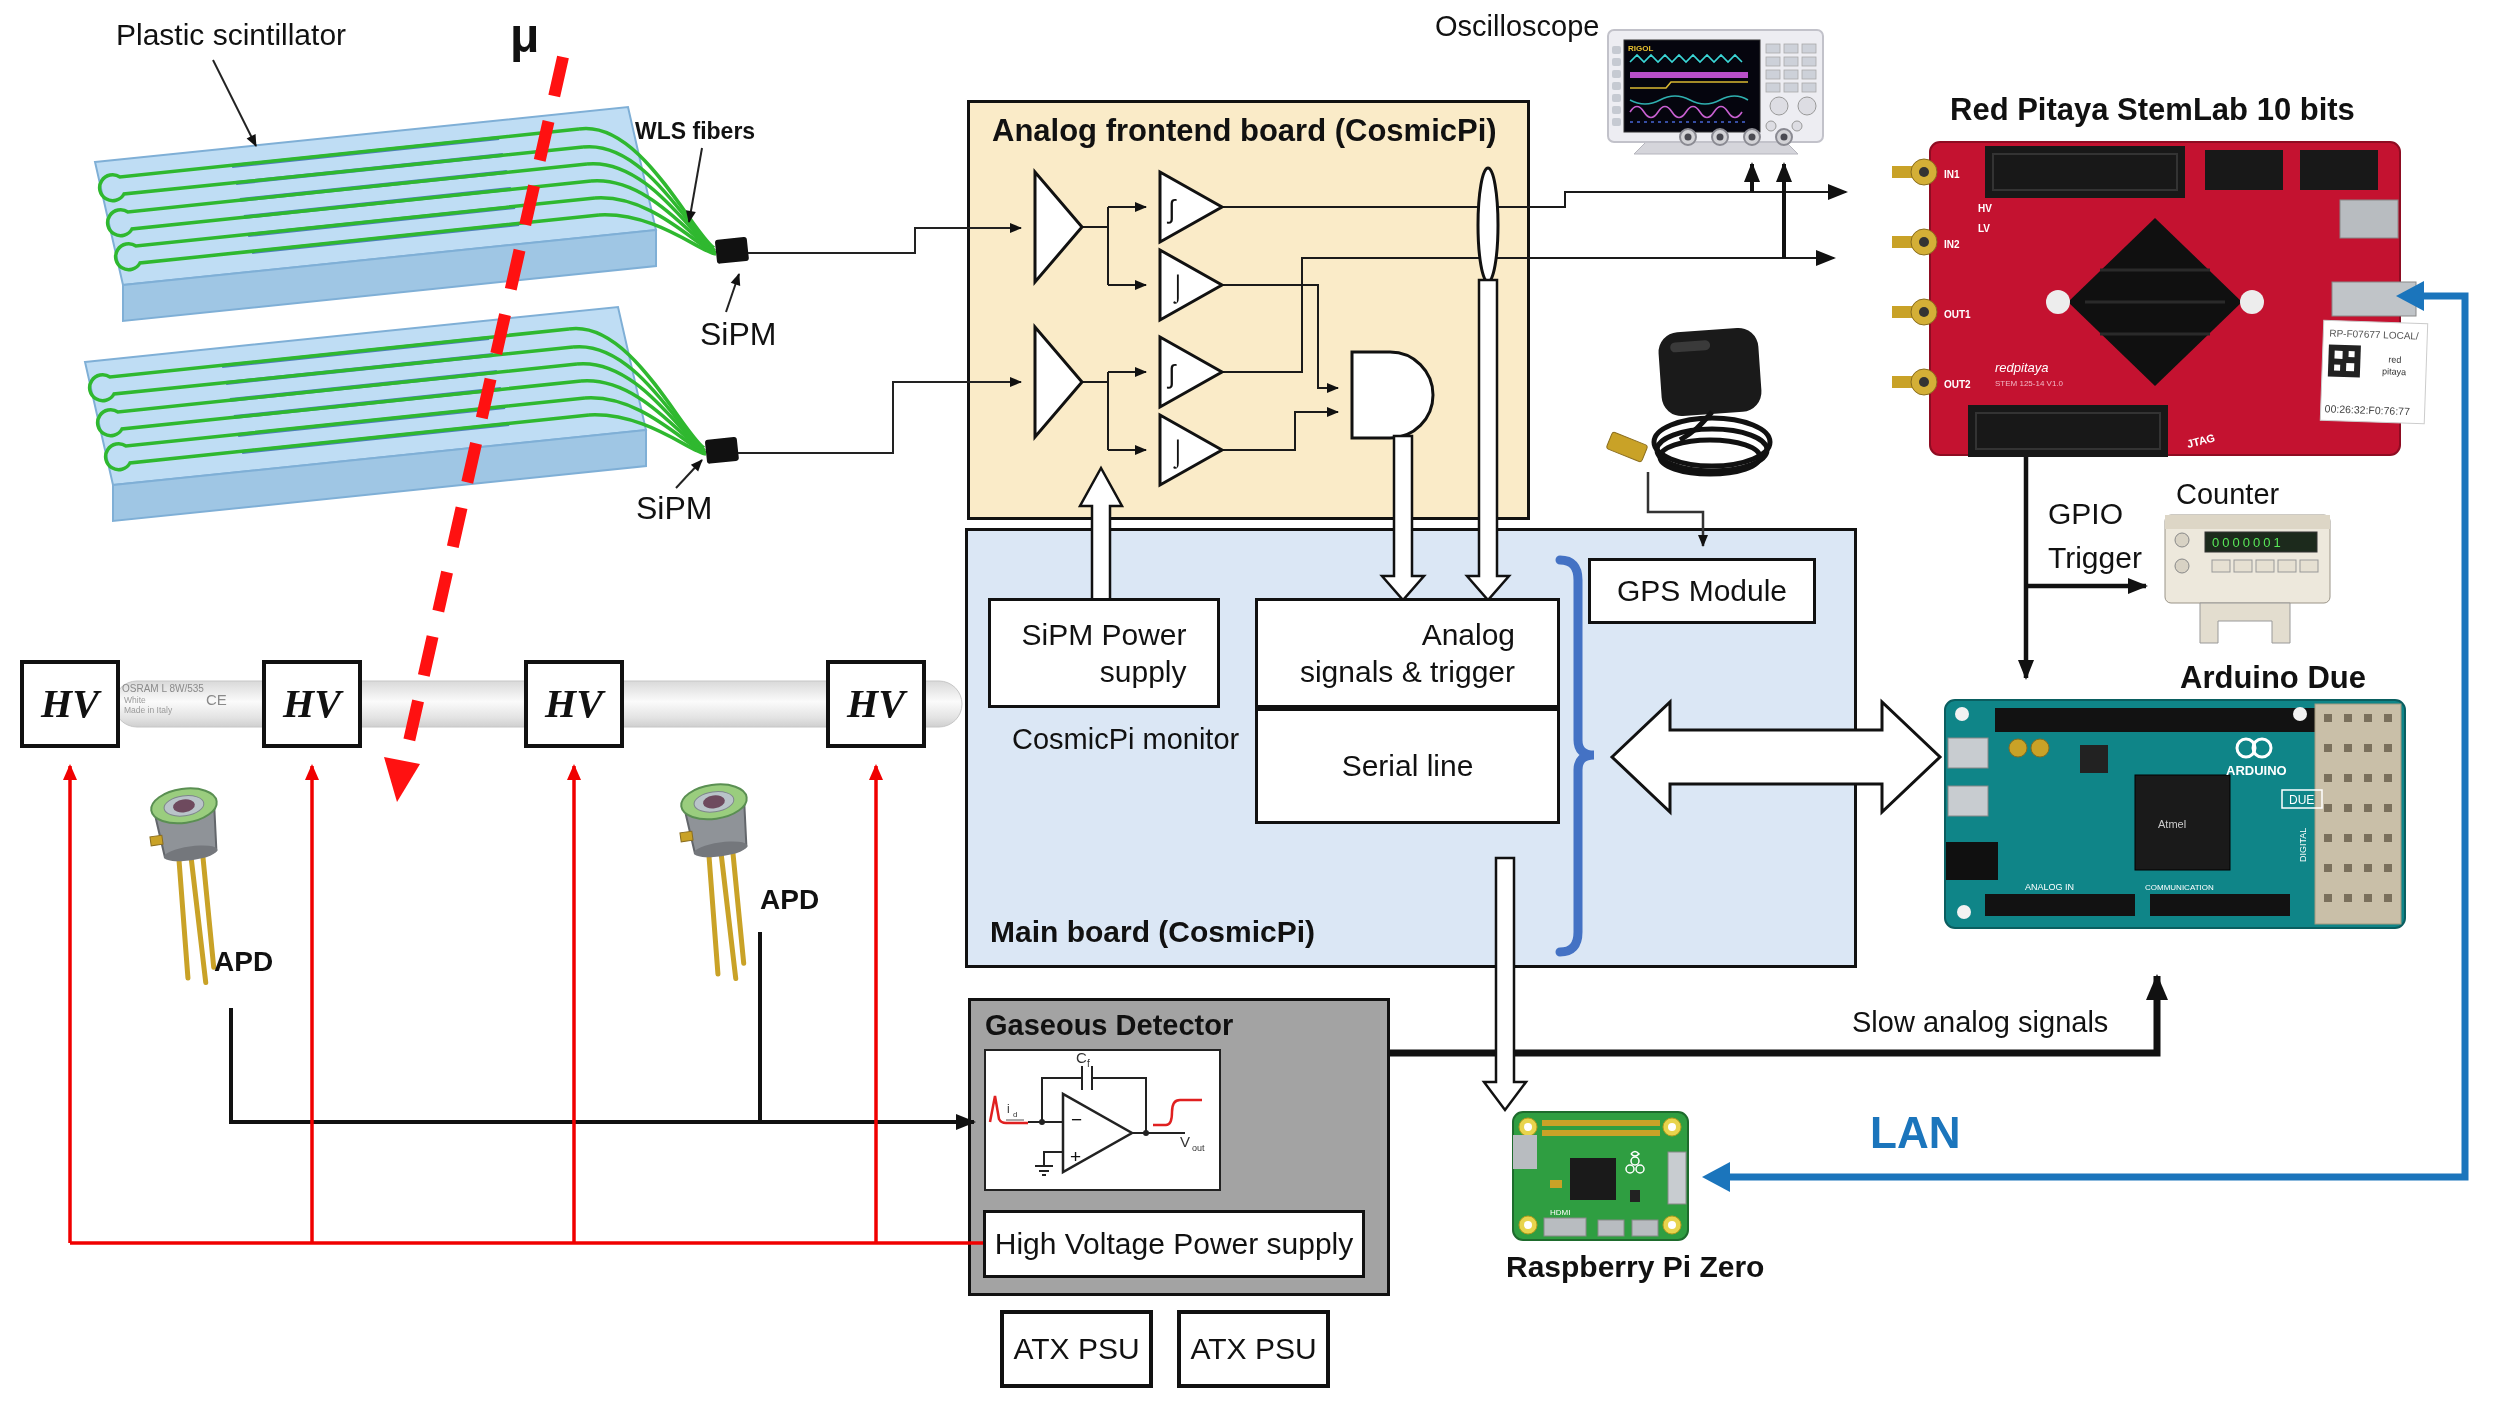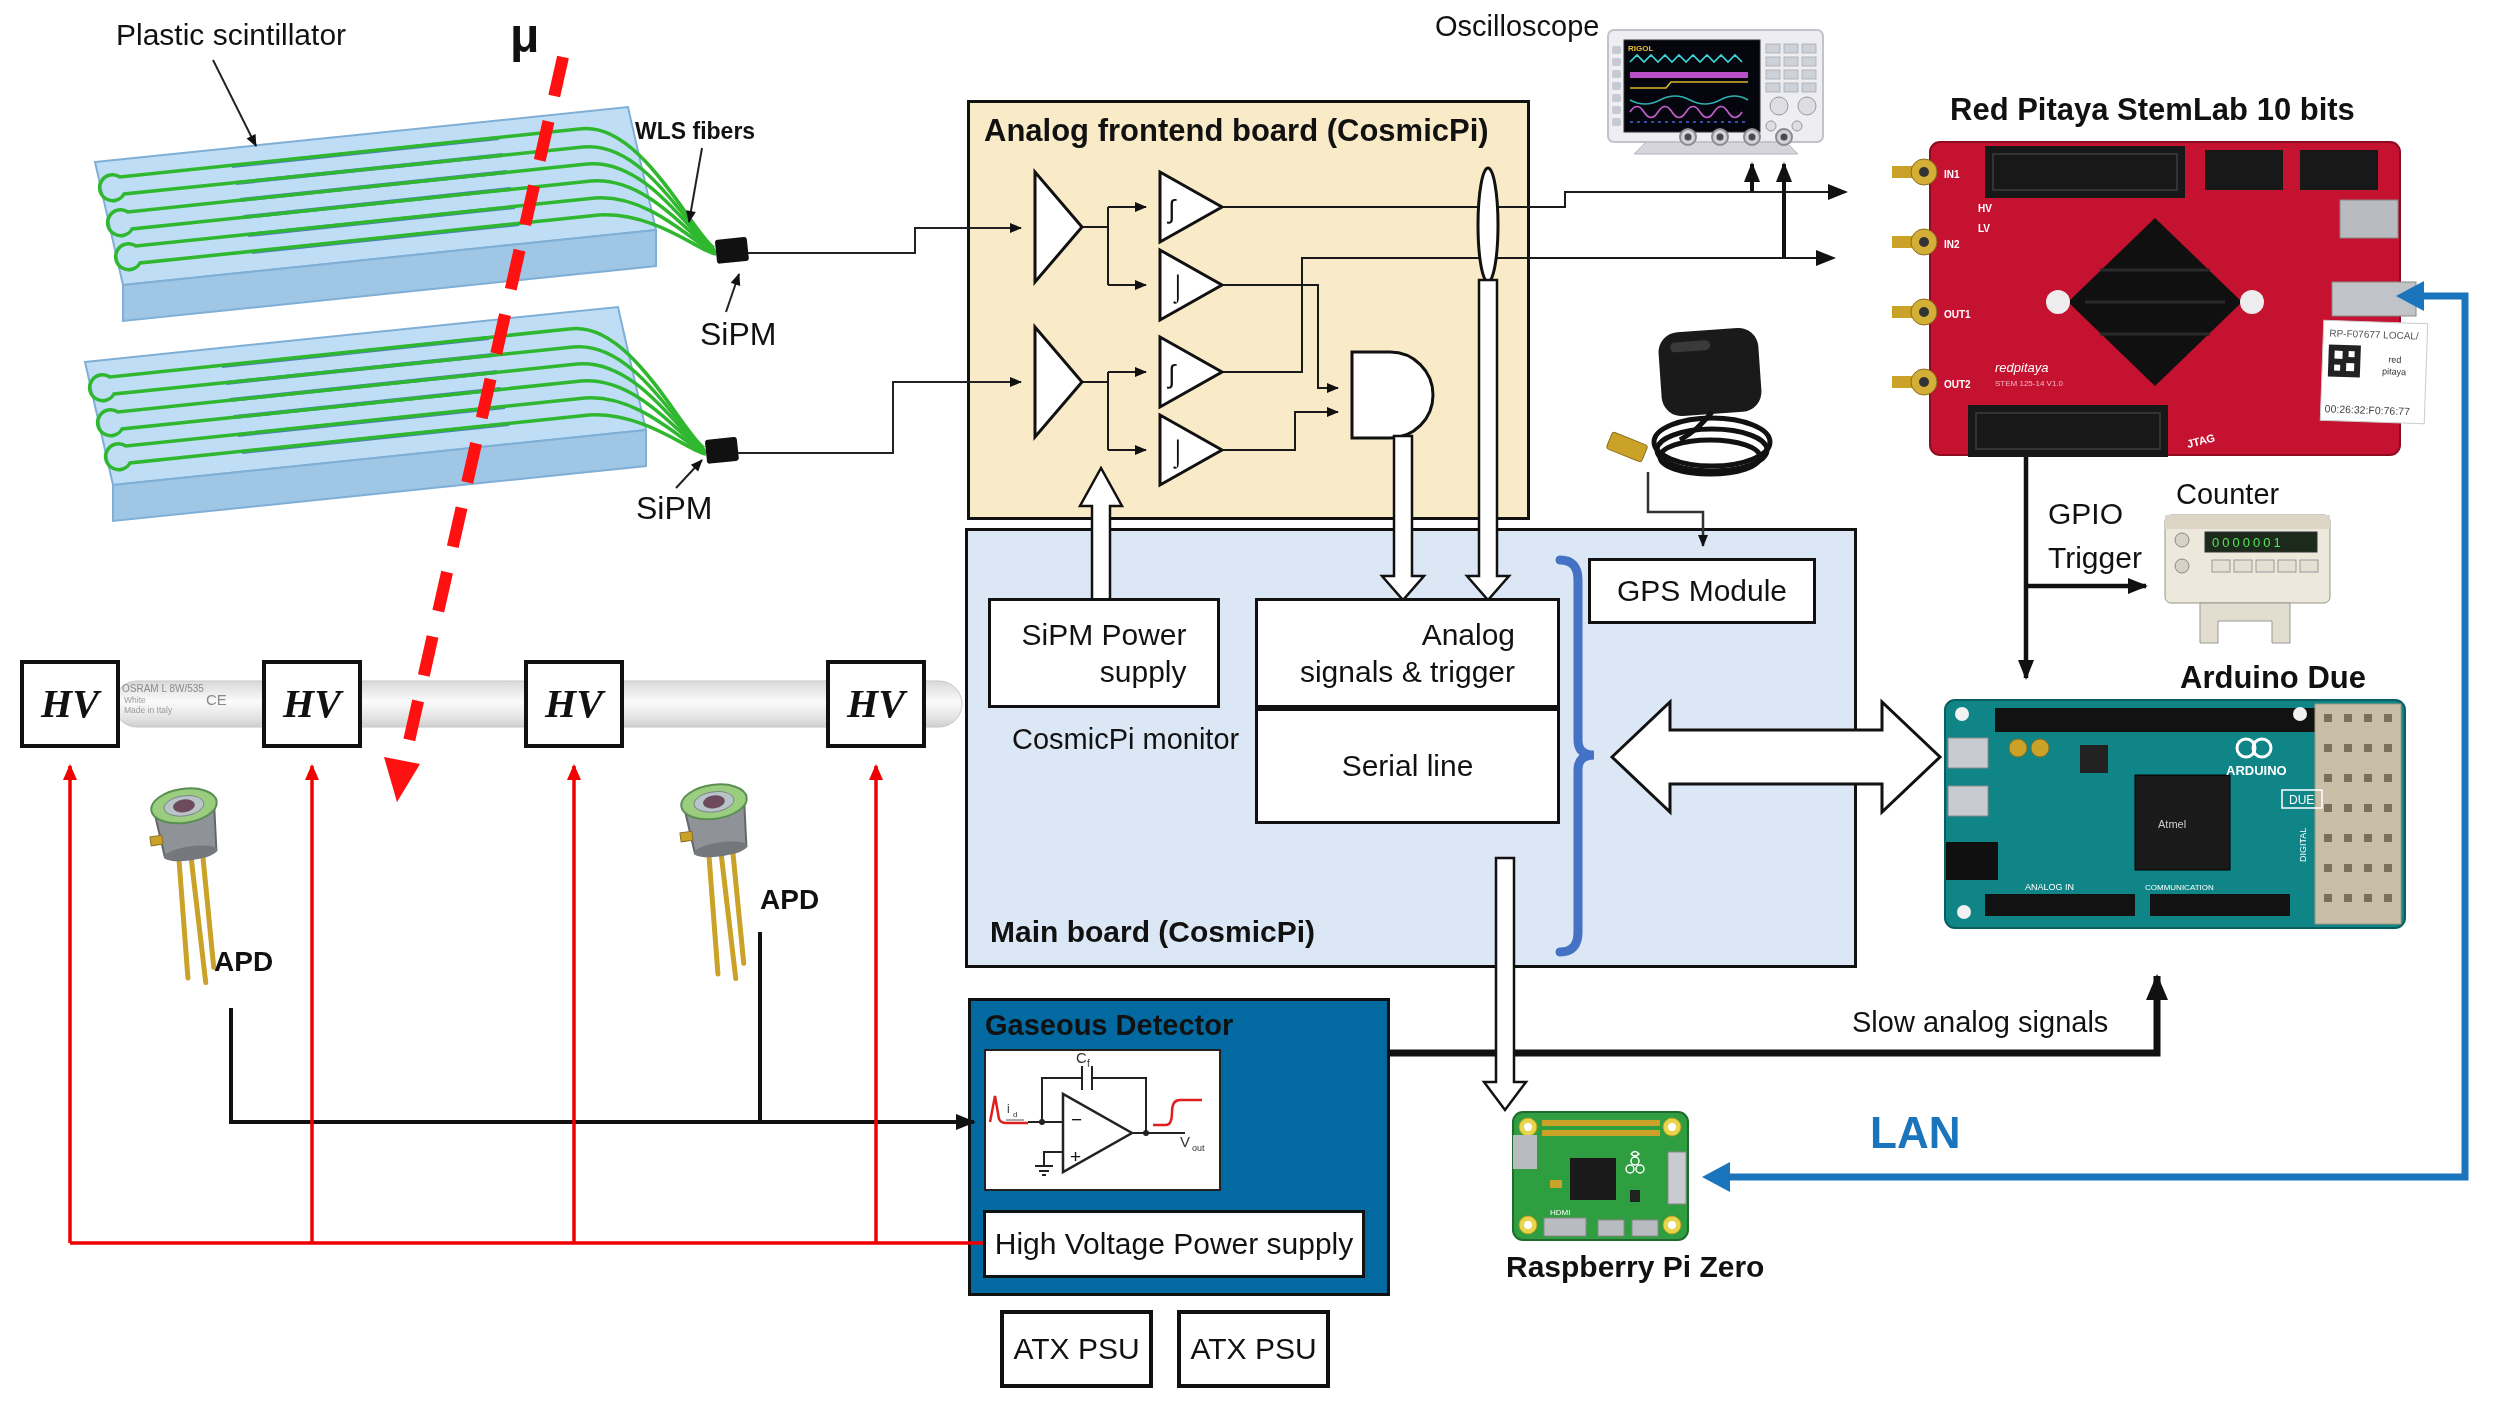--- a/index.html
+++ b/index.html
@@ -14,29 +14,29 @@
       border-width:4px;}
   svg{position:absolute;left:0;top:0;}
   svg text{font-family:"Liberation Sans",sans-serif;}
 </style>
 </head>
 <body>
 
 <div class="stage">
 
   <div class="region" style="left:967px;top:100px;width:563px;height:420px;background:#FAEBC8;">
-    <div class="lbl bold" style="left:14px;top:10px;font-size:31px;text-align:right;">Analog frontend board (CosmicPi)</div>
+    <div class="lbl bold" style="left:22px;top:10px;font-size:31px;text-align:right;">Analog frontend board (CosmicPi)</div>
   </div>
 
   <div class="region" style="left:965px;top:528px;width:892px;height:440px;background:#DBE7F5;">
     <div class="lbl bold" style="left:22px;top:378px;font-size:30px;margin-top:6px;">Main board (CosmicPi)</div>
     <div class="lbl" style="left:44px;top:192px;font-size:29px;">CosmicPi monitor</div>
   </div>
 
-  <div class="region" style="left:968px;top:998px;width:422px;height:298px;background:#0369a1;">
+  <div class="region" style="left:968px;top:998px;width:422px;height:298px;background:#a3a3a3;">
     <div class="lbl bold" style="left:14px;top:8px;font-size:29px;">Gaseous Detector</div>
   </div>
 
   <svg width="2500" height="1406" viewBox="0 0 2500 1406">
     <defs>
       <marker id="mS" markerUnits="userSpaceOnUse" markerWidth="14" markerHeight="12" refX="12" refY="6" orient="auto">
         <path d="M1,1 L13,6 L1,11 Z" fill="#111"></path>
       </marker>
       <marker id="mM" markerUnits="userSpaceOnUse" markerWidth="22" markerHeight="18" refX="19" refY="9" orient="auto">
         <path d="M1,1 L21,9 L1,17 Z" fill="#111"></path>

